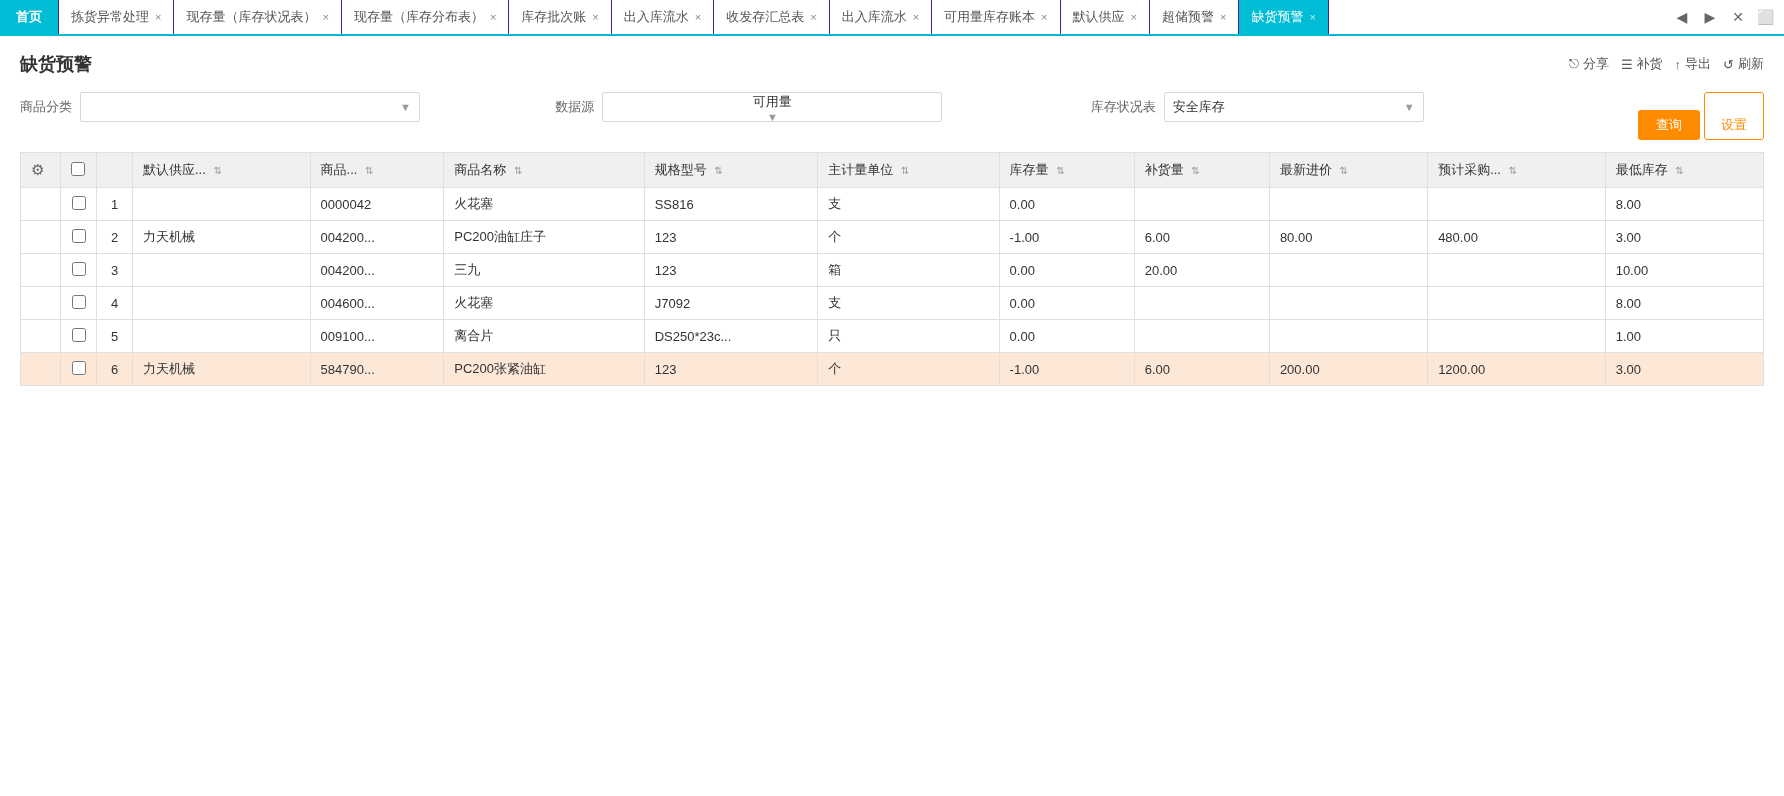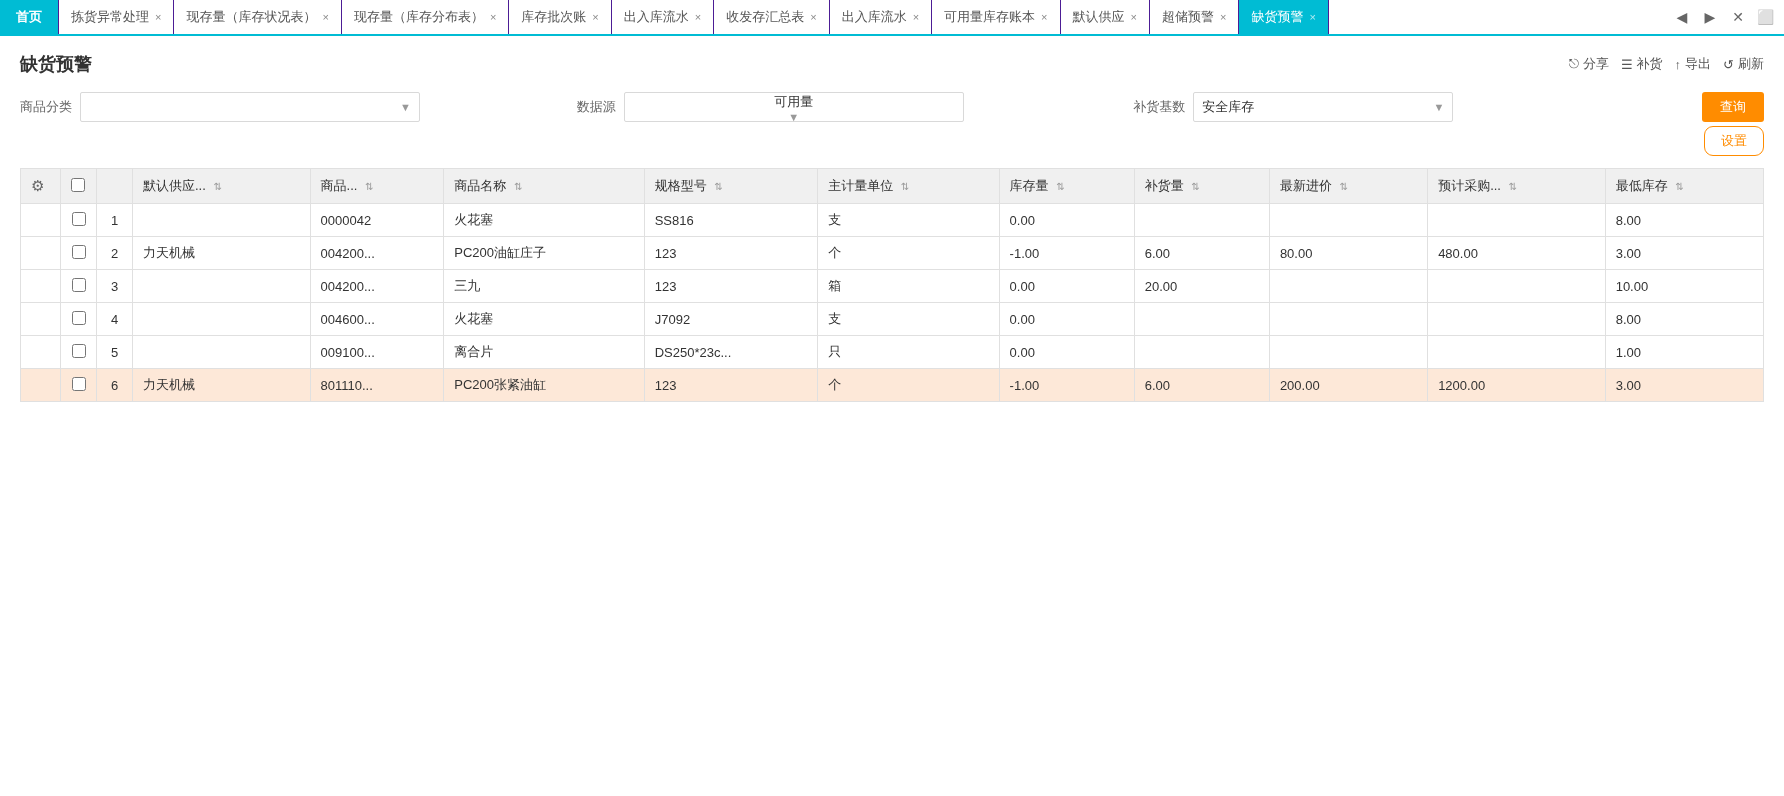--- a/index.html
+++ b/index.html
@@ -138,29 +138,29 @@
       border-radius: 3px;
       padding: 6px 18px;
       cursor: pointer;
       font-size: 13px;
       height: 30px;
     }
     .btn-settings {
       background: #fff;
       color: #ff8c00;
       border: 1px solid #ff8c00;
-      border-radius: 9px;
-      padding: 5px 16px;
+      border-radius: 3px;
+      padding: 23px 16px;
       cursor: pointer;
       font-size: 13px;
       height: 30px;
     }
     .action-btns {
       display: flex;
-      flex-direction: column;
+      flex-direction: row;
       gap: 4px;
       align-items: flex-end;
     }
 
     
     .data-table {
       width: 100%;
       border-collapse: collapse;
       font-size: 13px;
       margin-top: 8px;
@@ -318,21 +318,21 @@
 
         <div class="filter-group">
           <span class="filter-label">数据源</span>
           <div class="filter-select" style="width:340px; max-width:340px;flex-direction:column;">
             <span class="filter-select-value">可用量</span>
             <span class="filter-select-arrow">▼</span>
           </div>
         </div>
 
         <div class="filter-group">
-          <span class="filter-label">补货基数</span>
+          <span class="filter-label">库存状况表</span>
           <div class="filter-select" style="width:260px; max-width:260px;">
             <span class="filter-select-value">安全库存</span>
             <span class="filter-select-arrow">▼</span>
           </div>
         </div>
       </div>
     </div>
 
     <div class="action-btns">
       <button class="btn-query">查询</button>
@@ -478,21 +478,21 @@
       <td class="td-num"></td>
       <td class="td-num">1.00</td>
     </tr>
         <tr class="highlighted">
       <td class="settings-icon-cell"></td>
       <td class="checkbox-cell">
         <input type="checkbox" style="">
       </td>
       <td class="td-index">6</td>
       <td>力天机械</td>
-      <td>801110...</td>
+      <td>584790...</td>
       <td>PC200张紧油缸</td>
       <td>123</td>
       <td>个</td>
       <td class="td-num">-1.00</td>
       <td class="td-num">6.00</td>
       <td class="td-num">200.00</td>
       <td class="td-num">1200.00</td>
       <td class="td-num">3.00</td>
     </tr>
       </tbody>

